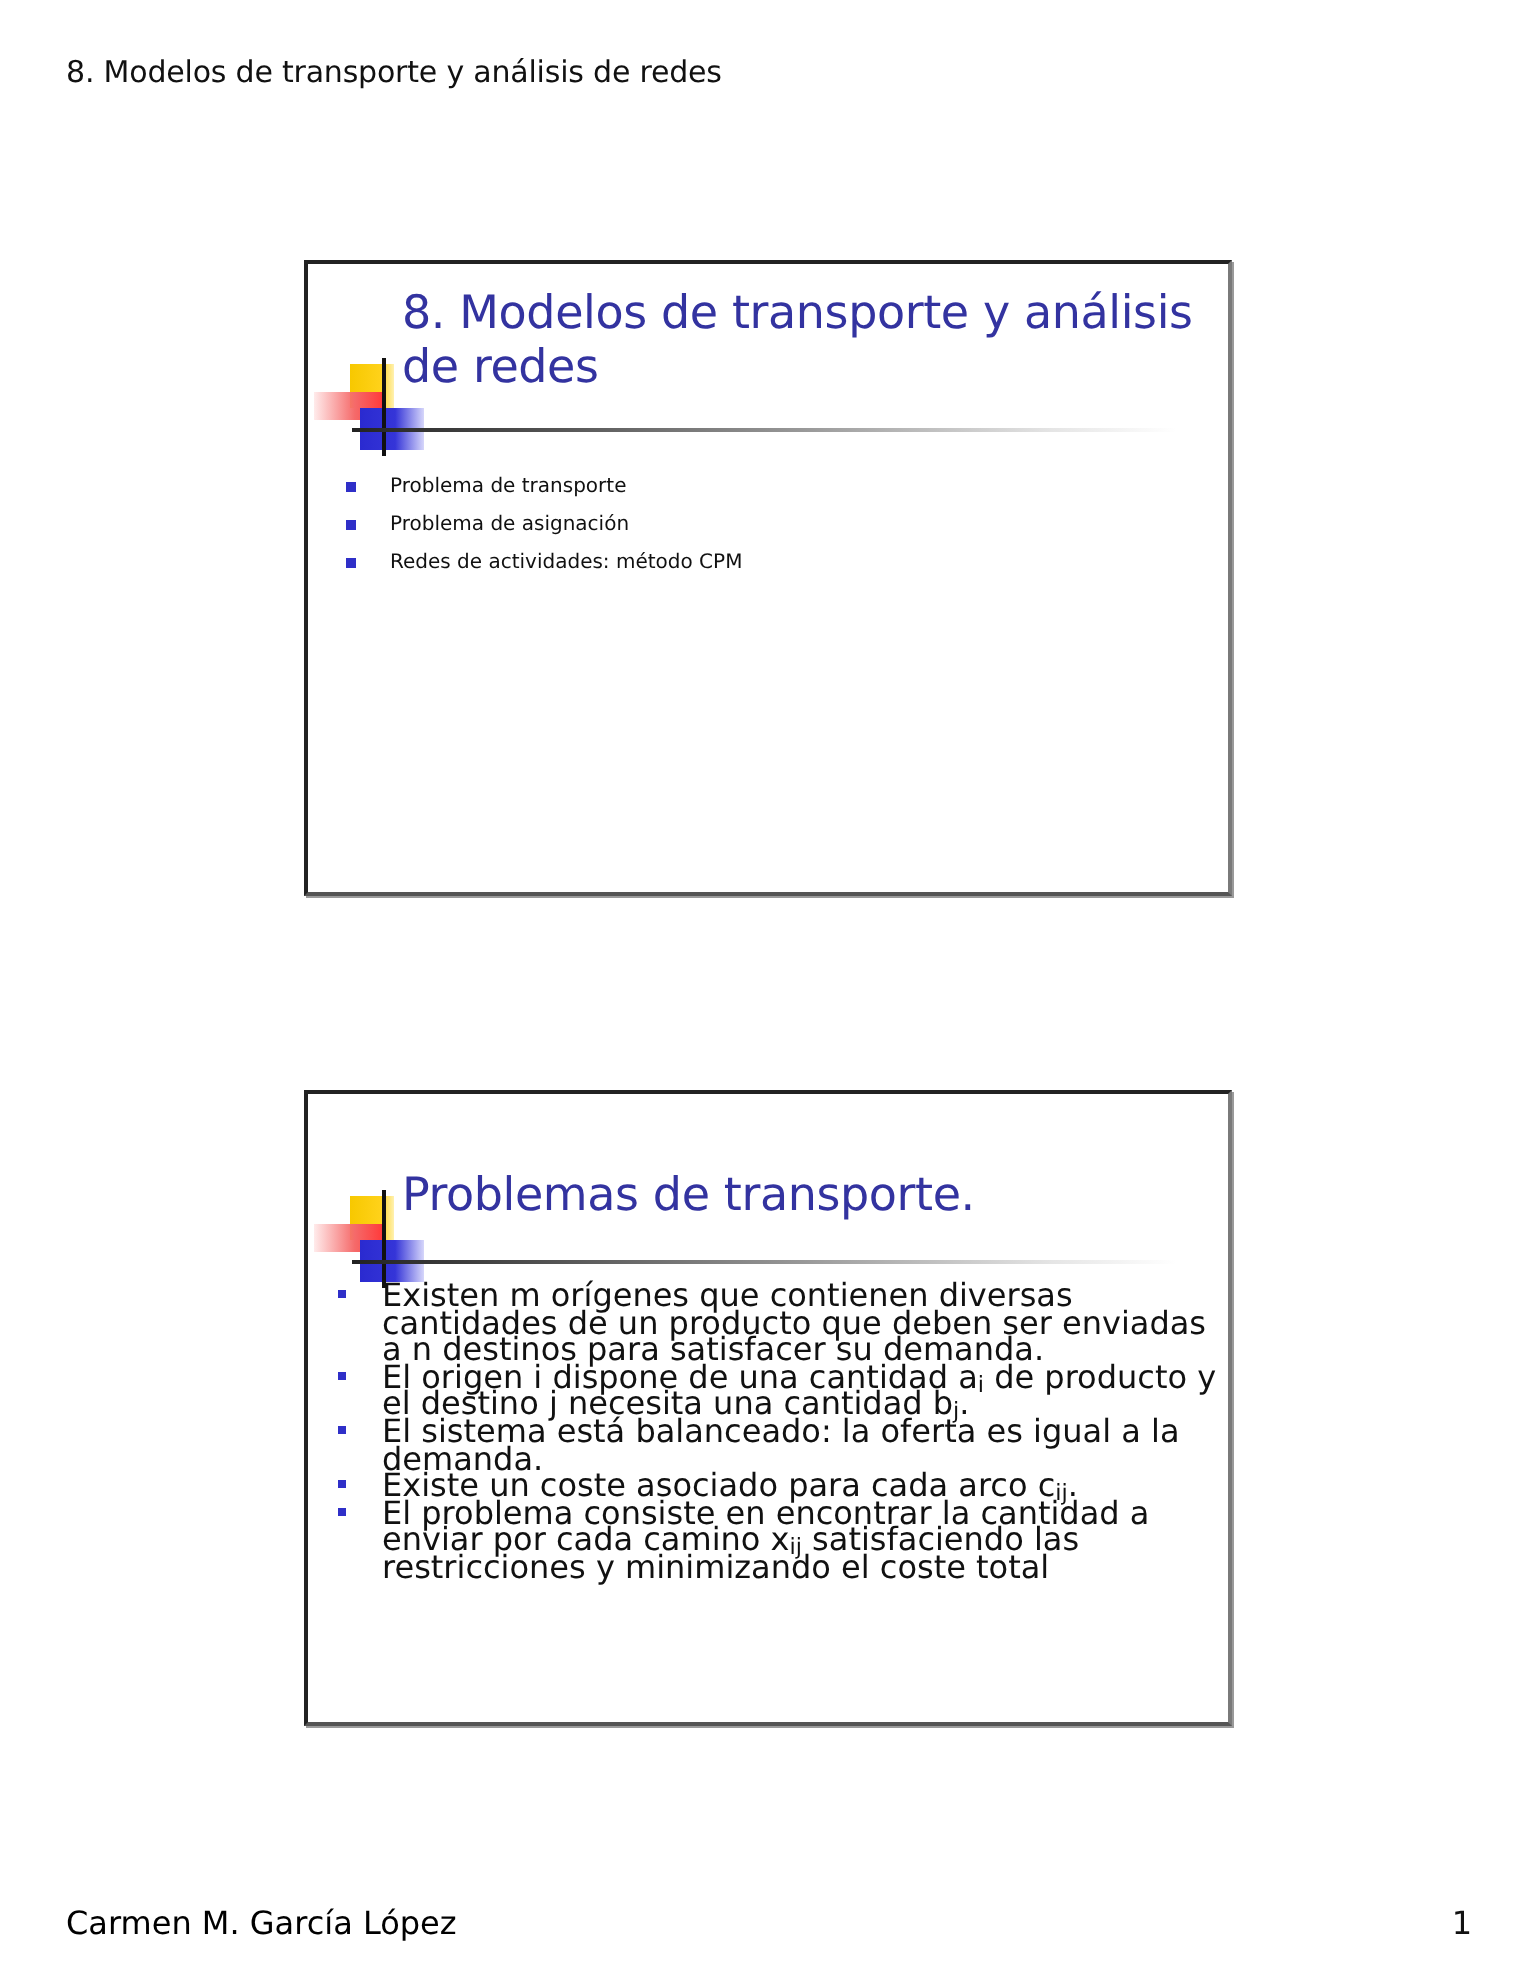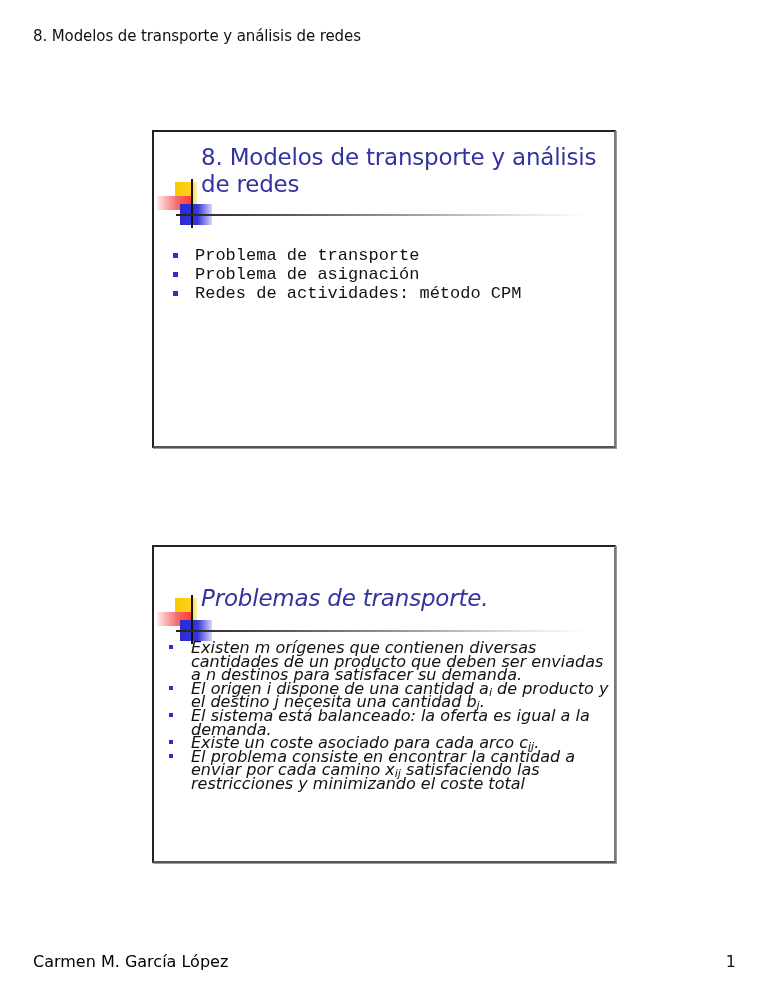--- a/index.html
+++ b/index.html
@@ -43,21 +43,21 @@
       height: 318px;
       background: #ffffff;
       border-top: 2px solid #222222;
       border-left: 2px solid #222222;
       border-right: 2px solid #7a7a7a;
       border-bottom: 2px solid #555555;
       box-shadow: 1px 1px 0 #9a9a9a;
       overflow: hidden;
     }
     .slide-1 { top: 130px; }
-    .slide-2 { top: 545px; font-style: italic; }
+    .slide-2 { top: 545px; }
 
     
     .logo {
       position: absolute;
       left: 0;
       width: 70px;
       height: 60px;
     }
     .logo .sq-yellow {
       position: absolute;
@@ -126,25 +126,24 @@
     }
     .bullets li .bullet-icon {
       position: absolute;
       left: 4px;
       width: 5px;
       height: 5px;
       background: #2f2fc8;
     }
     .slide-1 .bullets {
       left: 15px;
-      top: 114px;
-      font-size: 17px;
+      top: 102px;
+      font-size: 10px;
       line-height: 19px;
       color: #111111;
-      font-family: Liberation Mono, monospace;
     }
     .slide-1 .bullets li .bullet-icon { top: 7px; }
 
     .slide-2 .bullets {
       left: 7px;
       top: 94px;
       font-size: 16px;
       line-height: 13.6px;
       color: #111111;
       width: 452px;

